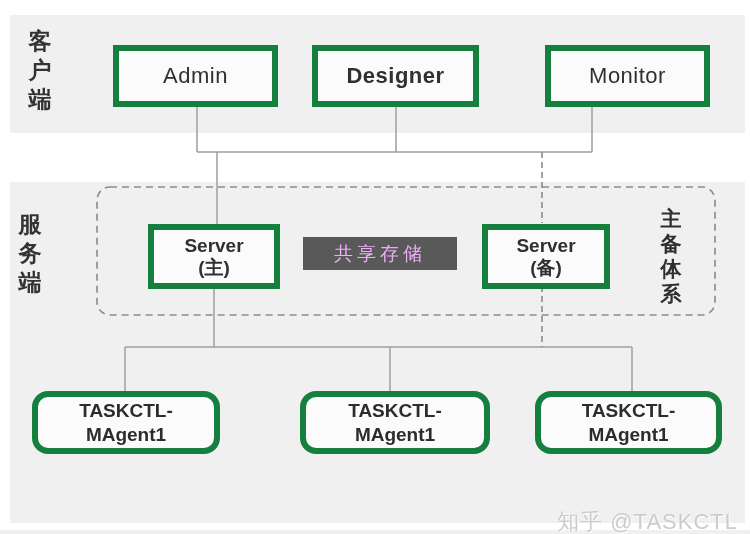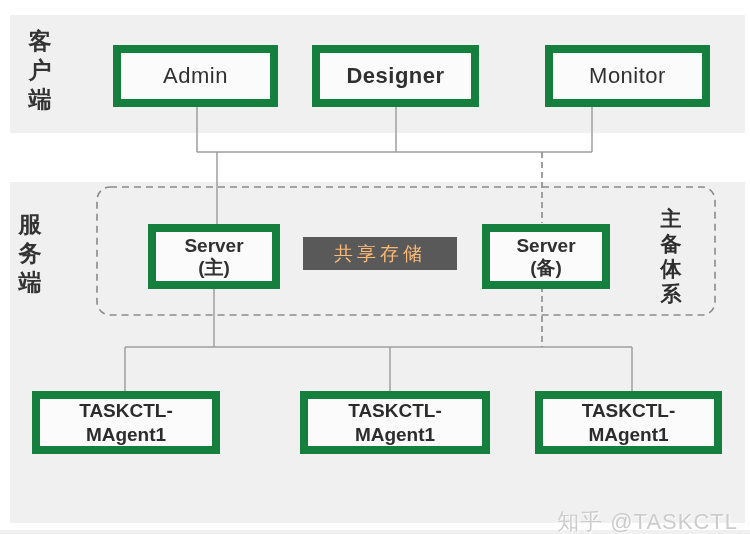--- a/index.html
+++ b/index.html
@@ -43,21 +43,21 @@
   }
   .vlabel span { display: block; text-align: center; }
   .vlabel-client  { left: 27px;  top: 27px;  font-size: 23px; line-height: 29px; }
   .vlabel-server  { left: 17px;  top: 210px; font-size: 23px; line-height: 29px; }
   .vlabel-cluster { left: 658px; top: 206px; font-size: 21px; line-height: 25px; color: #2e2e2e; }
 
   
   .node {
     position: absolute;
     box-sizing: border-box;
-    border: 8px solid #15803d;
+    border: 6px solid #15803d;
     background: #fbfbfb;
     display: flex;
     flex-direction: column;
     align-items: center;
     justify-content: center;
     text-align: center;
     color: #303030;
   }
   .node--client { top: 45px; height: 62px; font-size: 22px; font-weight: 400; letter-spacing: 0.5px; }
   #node-admin    { left: 113px; width: 165px; }
@@ -65,27 +65,27 @@
   #node-monitor  { left: 509px; width: 165px; margin-left: 36px; }
 
   .node--server { top: 224px; height: 65px; font-size: 19px; font-weight: bold; line-height: 22px; }
   #node-server-primary { left: 148px; width: 132px; }
   #node-server-standby { left: 482px; width: 128px; }
 
   .node--dark {
     left: 303px; top: 237px; width: 154px; height: 33px;
     background: #595959;
     border: none;
-    color: #fdba74;
+    color: #f0abfc;
     font-size: 19px;
     letter-spacing: 4px;
     flex-direction: row;
   }
 
-  .node--agent { top: 391px; height: 63px; font-size: 19px; font-weight: bold; line-height: 24px; color: #2c2c2c; }
+  .node--agent { top: 391px; height: 63px; font-size: 19px; font-weight: bold; line-height: 24px; color: #2c2c2c; border-radius: 16px; }
   #node-agent-1 { left: 32px;  width: 188px; }
   #node-agent-2 { left: 300px; width: 190px; }
   #node-agent-3 { left: 535px; width: 187px; }
 
   .watermark {
     position: absolute;
     right: 12px;
     top: 507px;
     font-size: 22px;
     color: #cccccc;

